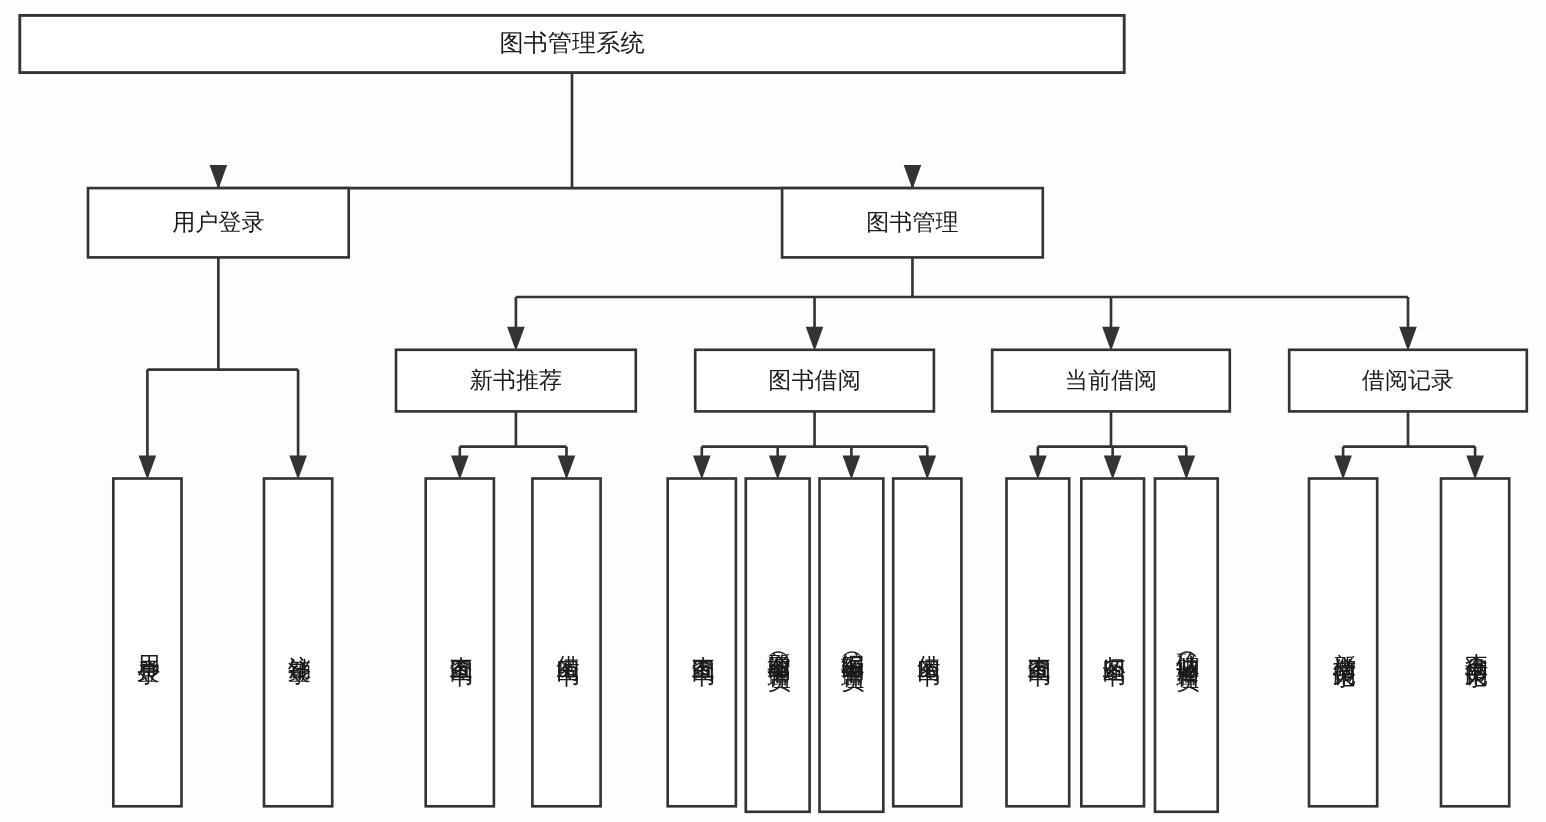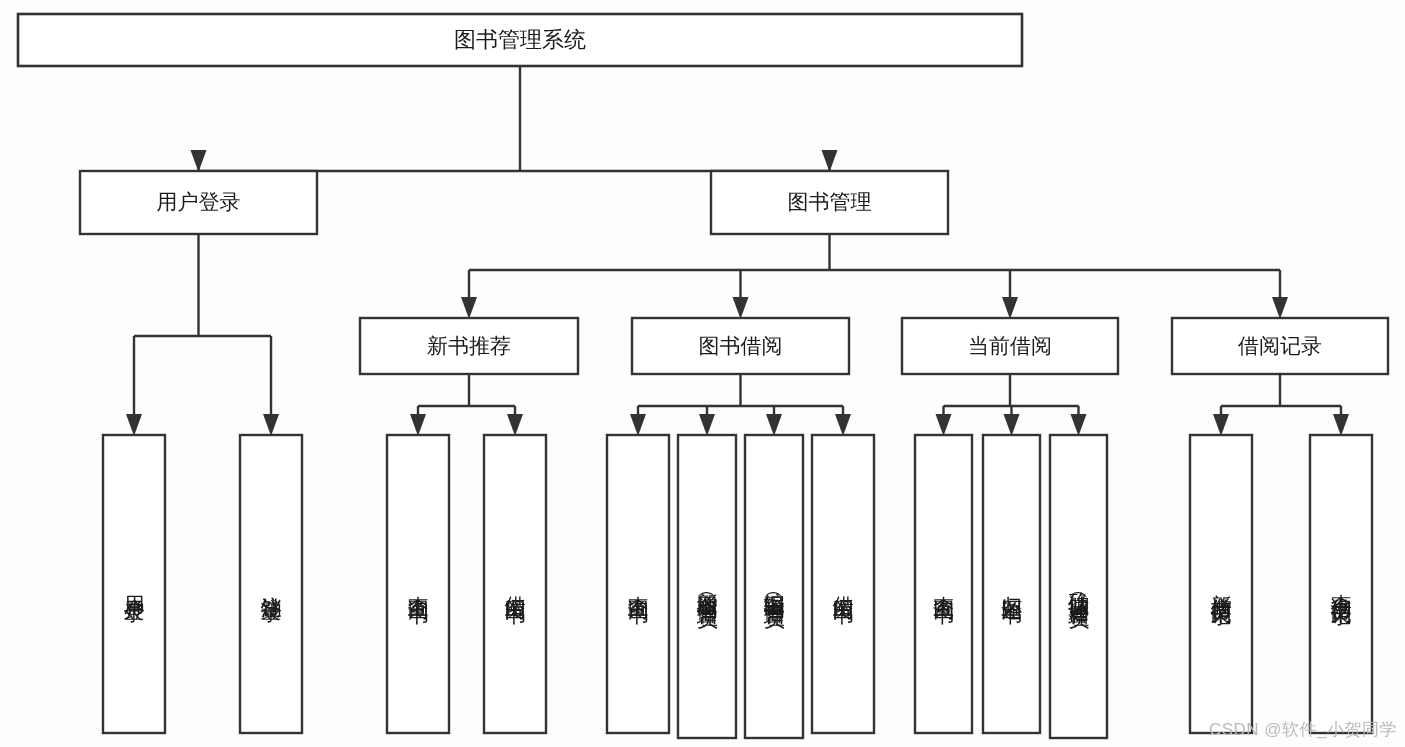--- a/index.html
+++ b/index.html
@@ -258,14 +258,13 @@
       <div class="leaf-label-wrap" style="left: 1050px; top: 435px; width: 57px; height: 303px; padding-top: 140.25px;">
         <span class="leaf-label">确认归还（管理员）</span>
       </div>
       <div class="leaf-label-wrap" style="left: 1190px; top: 435px; width: 62px; height: 298px; padding-top: 141.5px;">
         <span class="leaf-label">新增借阅记录</span>
       </div>
       <div class="leaf-label-wrap" style="left: 1310px; top: 435px; width: 62px; height: 298px; padding-top: 141.5px;">
         <span class="leaf-label">查询借阅记录</span>
       </div>
     </div>
-  <div class="watermark">CSDN @软件_小贺同学</div>
 </div>
 
 </body></html>

